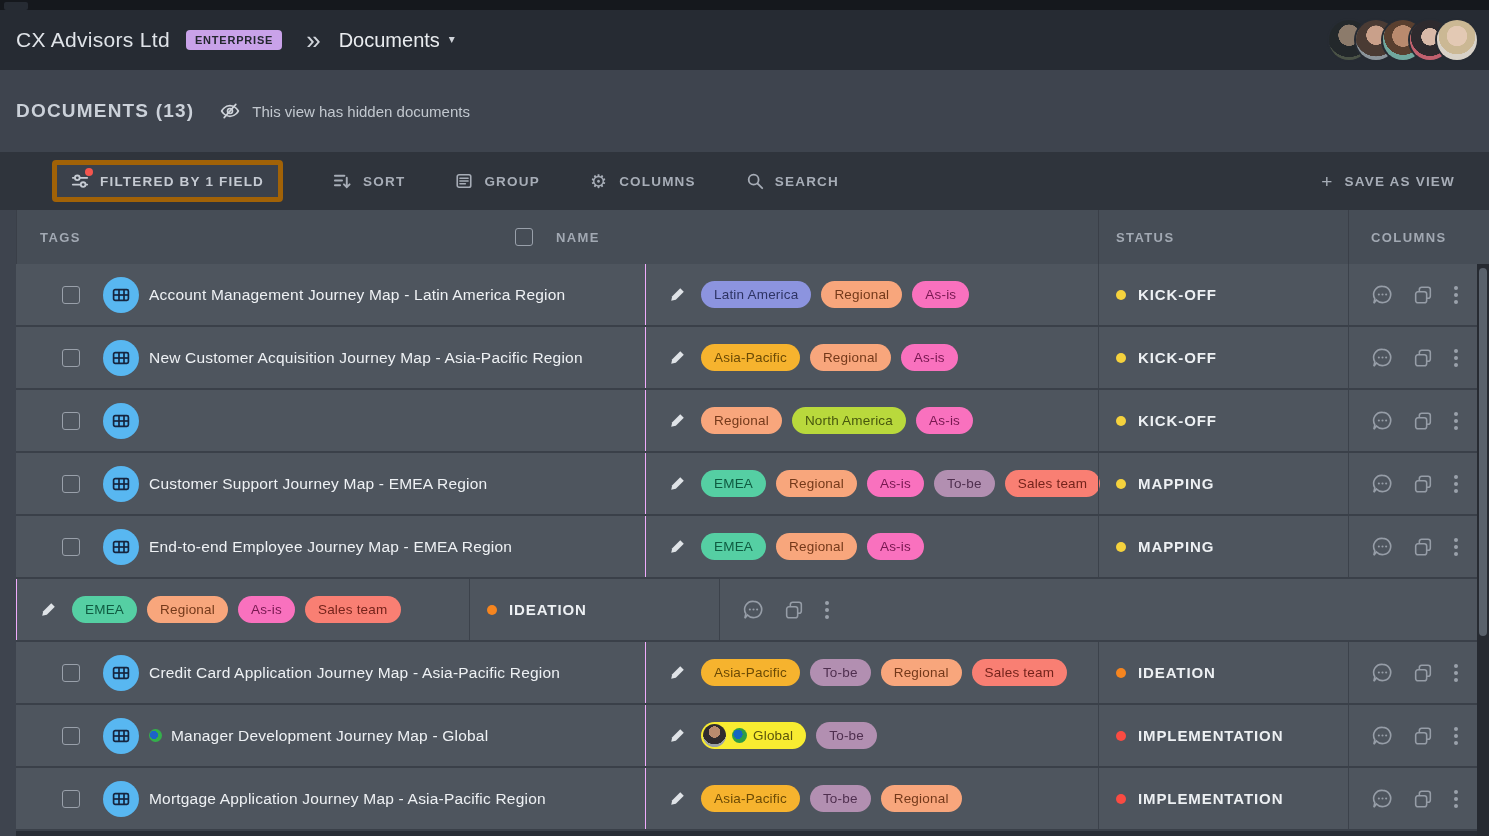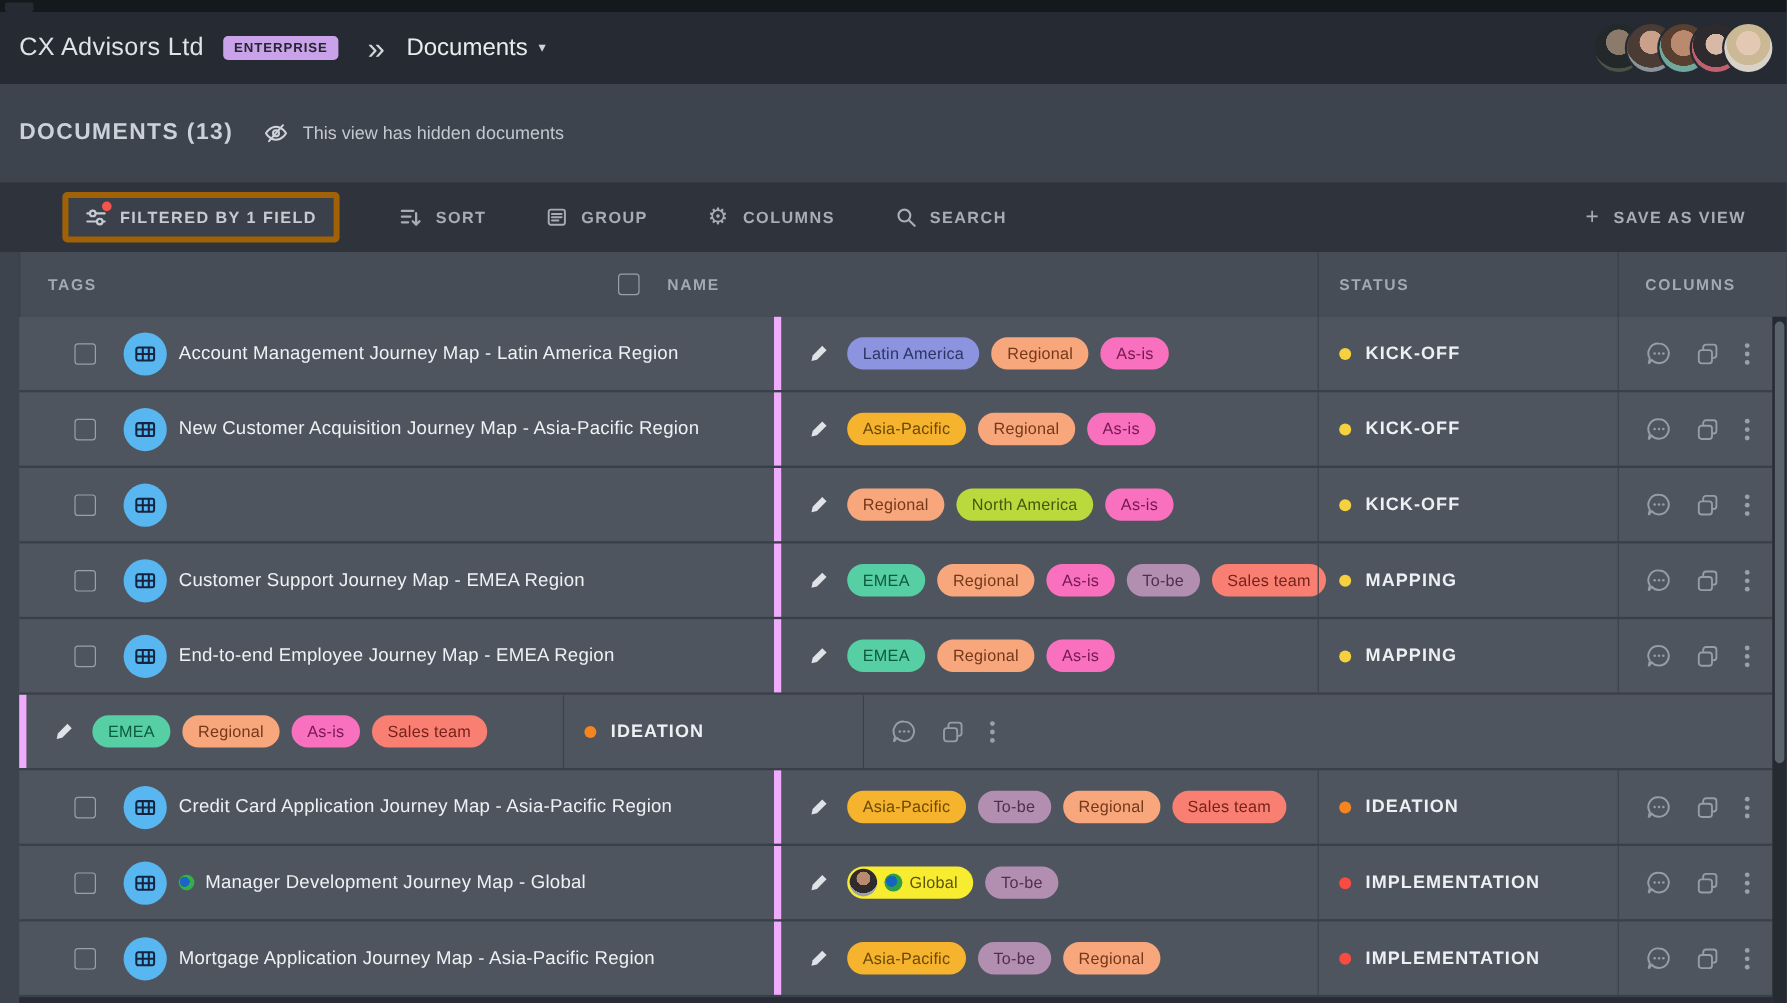--- a/index.html
+++ b/index.html
@@ -50,21 +50,21 @@
   .h-name { width:629px; padding-left:46px; }
   .h-tags { width:453px; padding-left:23px; border-left:1px solid #3A3F48; }
   .h-status { width:250px; padding-left:17px; border-left:1px solid #3A3F48; }
   .h-actions { width:141px; padding-left:22px; border-left:1px solid #3A3F48; }
   .checkbox { width:18px; height:18px; border:1.5px solid #99A0AA; border-radius:3px; background:transparent; flex:none; cursor:pointer; }
   .h-name .checkbox { margin-right:23px; }
 
   .trow { display:flex; width:1461px; height:63px; background:#4E555E; border-bottom:2px solid #3A4049; }
   .cell { display:flex; align-items:center; }
   .name-cell { width:629px; padding-left:46px; }
-  .tags-cell { width:453px; padding-left:23px; border-left:6px solid #f0abfc; }
+  .tags-cell { width:453px; padding-left:23px; border-left:1px solid #f0abfc; }
   .status-cell { width:250px; padding-left:17px; border-left:1px solid #3C424B; cursor:pointer; }
   .actions-cell { width:129px; padding-left:22px; gap:18px; border-left:1px solid #3C424B; }
 
   .doc-icon { width:36px; height:36px; border-radius:50%; background:#58B7F1; margin:0 10px 0 23px; display:flex; align-items:center; justify-content:center; flex:none; }
   .globe-dot { width:13px; height:13px; border-radius:50%; background:radial-gradient(circle at 38% 45%, #1E63C8 0 38%, #34AF4B 39%); margin-right:9px; flex:none; }
   .doc-name { color:#EEF1F4; font-size:15.5px; letter-spacing:.2px; cursor:pointer; white-space:nowrap; }
 
   .pencil { margin-right:15px; flex:none; cursor:pointer; display:inline-flex; }
   .tag-list { display:flex; align-items:center; gap:10px; flex-wrap:nowrap; }
   .tag { display:inline-flex; align-items:center; gap:6px; height:27px; padding:0 13px; border-radius:14px; font-size:13.5px; font-weight:500; letter-spacing:.2px; cursor:pointer; white-space:nowrap; }

